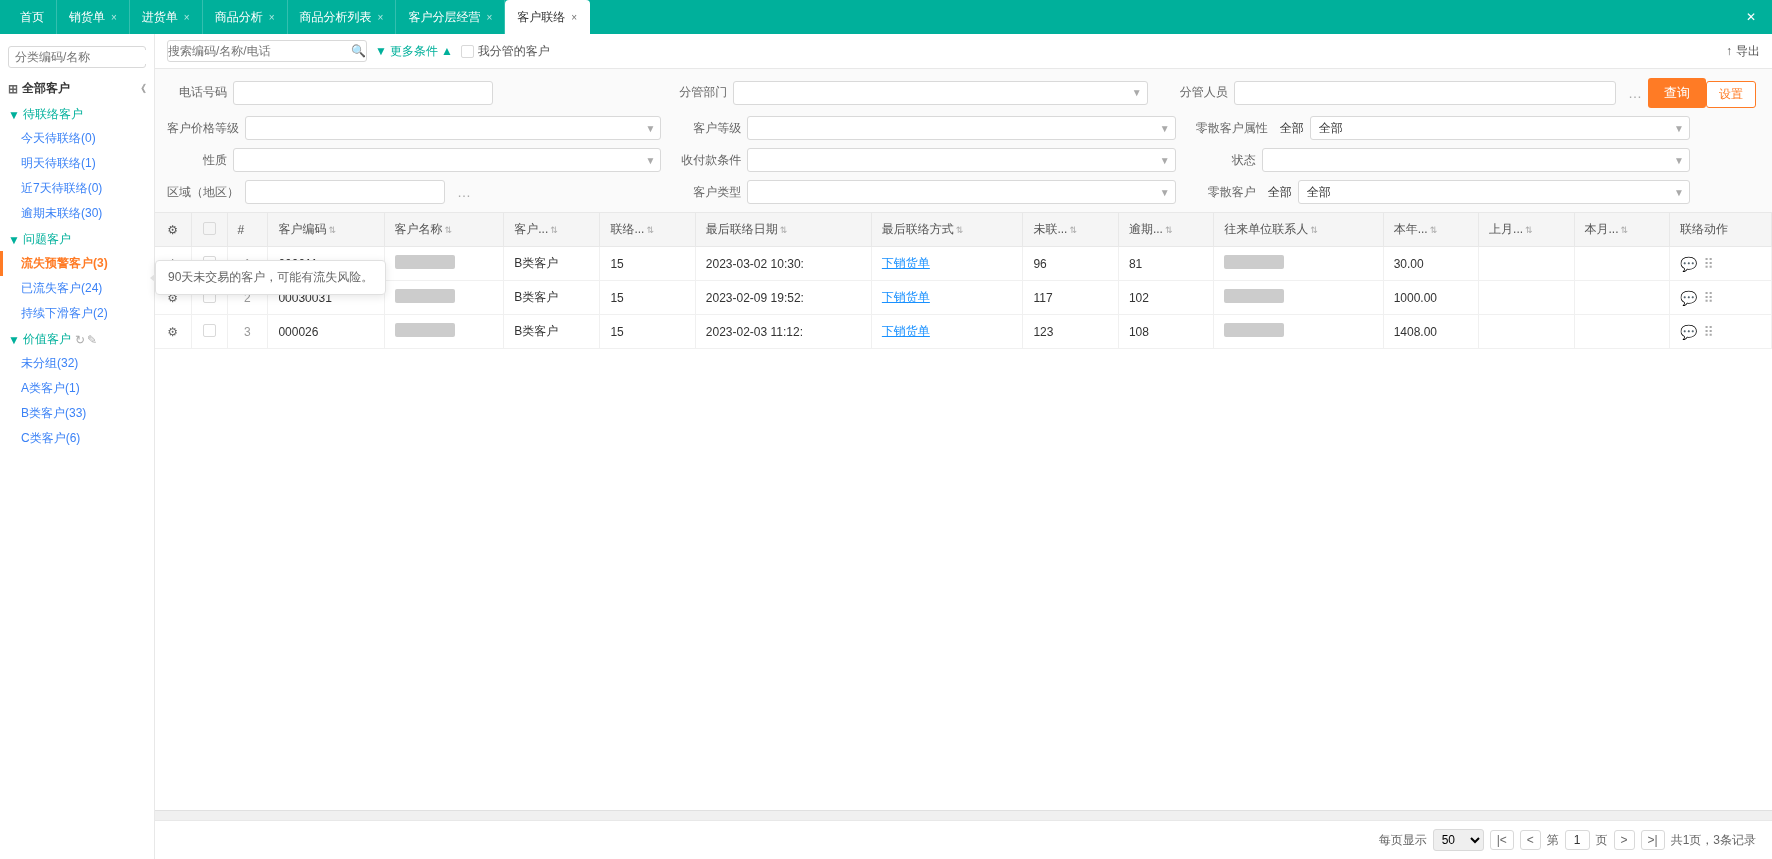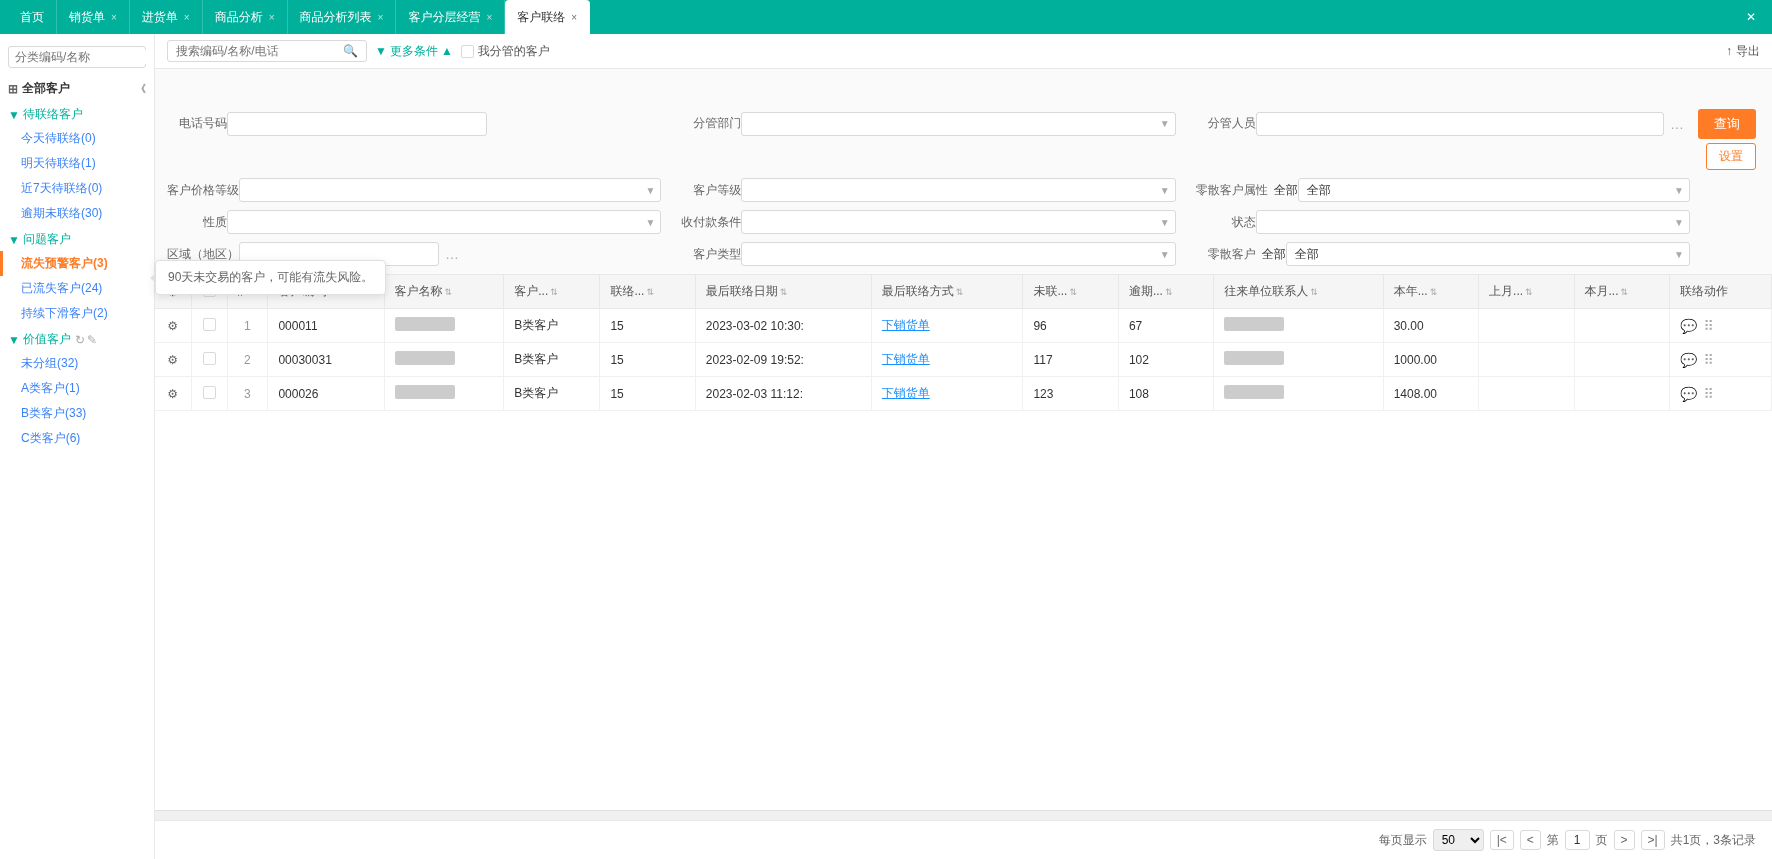--- a/index.html
+++ b/index.html
@@ -143,21 +143,21 @@
       align-items: center;
       padding: 6px 12px;
       border-bottom: 1px solid #e8e8e8;
       background: #fff;
       gap: 8px;
     }
     .search-input-wrap {
       display: flex;
       border: 1px solid #d9d9d9;
       border-radius: 3px;
-      padding: 3px 8px;
+      padding: 3px 0;
       width: 200px;
     }
     .search-input-wrap input { border: none; outline: none; flex: 1; font-size: 12px; color: #999; }
     .search-input-wrap .search-btn { color: #ff7b25; cursor: pointer; }
 
     .more-conditions {
       display: flex;
       align-items: center;
       color: #00b09b;
       cursor: pointer;
@@ -197,20 +197,21 @@
     .filter-row {
       display: flex;
       align-items: center;
       margin-bottom: 8px;
       gap: 0;
     }
     .filter-cell {
       display: flex;
       align-items: center;
       flex: 1;
+      gap: 6px;
     }
     .filter-label {
       color: #666;
       white-space: nowrap;
       min-width: 60px;
       text-align: right;
       font-size: 12px;
     }
     .filter-input {
       flex: 1;
@@ -267,26 +268,24 @@
       color: #ff7b25;
       border: 1px solid #ff7b25;
       border-radius: 3px;
       padding: 4px 12px;
       cursor: pointer;
       font-size: 12px;
       margin-top: 4px;
     }
     .filter-actions {
       display: flex;
-      flex-direction: column;
       align-items: flex-end;
       justify-content: flex-end;
       padding-right: 4px;
       min-width: 70px;
-      margin-top: 32px;
     }
 
     
     .table-area {
       flex: 1;
       overflow: auto;
       background: #fff;
     }
     table {
       width: 100%;
@@ -672,21 +671,21 @@
     <td class="settings-col" style="text-align:center;">⚙</td>
     <td style="text-align:center;"><span class="checkbox-sq"></span></td>
     <td class="row-num">1</td>
     <td>000011</td>
     <td><span class="blurred-text"></span></td>
     <td>B类客户</td>
     <td>15</td>
     <td>2023-03-02 10:30:</td>
     <td><span class="td-link">下销货单</span></td>
     <td>96</td>
-    <td>67</td>
+    <td>81</td>
     <td><span class="blurred-text"></span></td>
     <td>30.00</td>
     <td></td>
     <td></td>
     <td>
       <div class="action-icons">
         <span class="action-icon" title="联络">💬</span>
         <span class="action-icon" title="更多">⠿</span>
       </div>
     </td>

